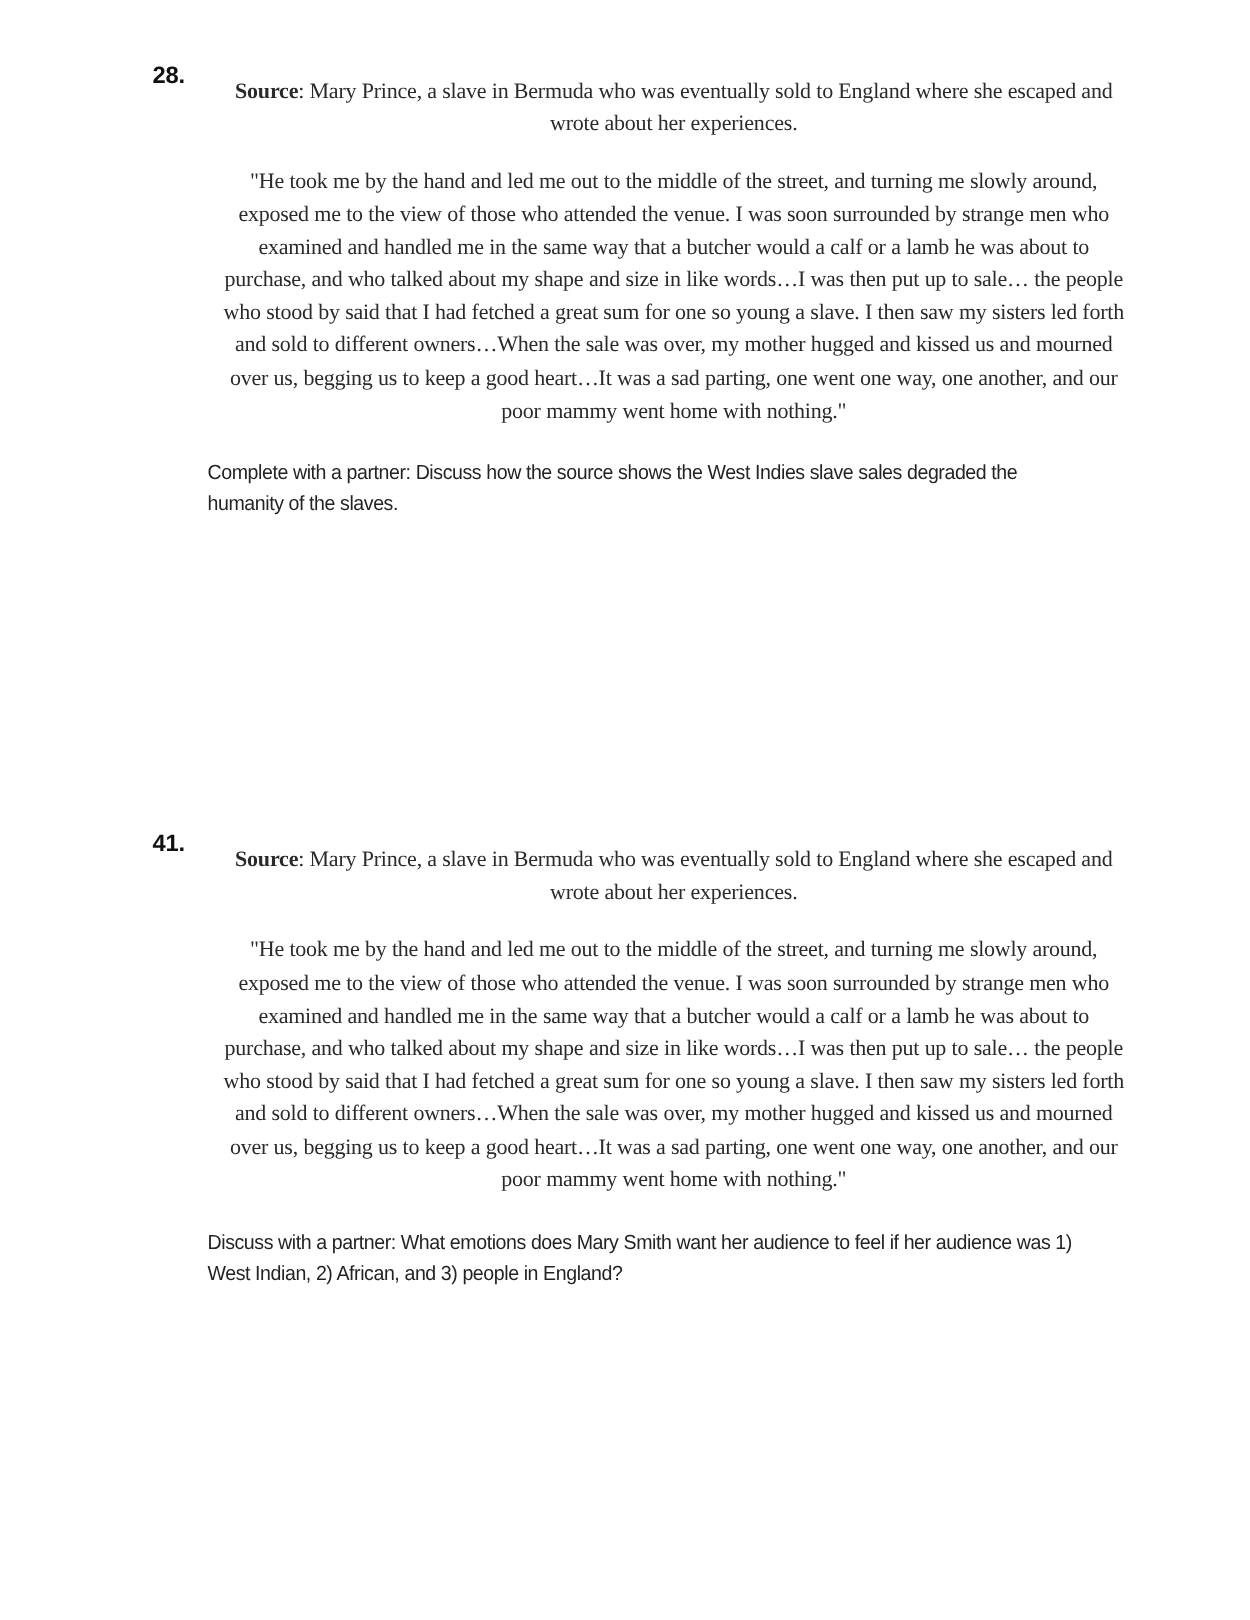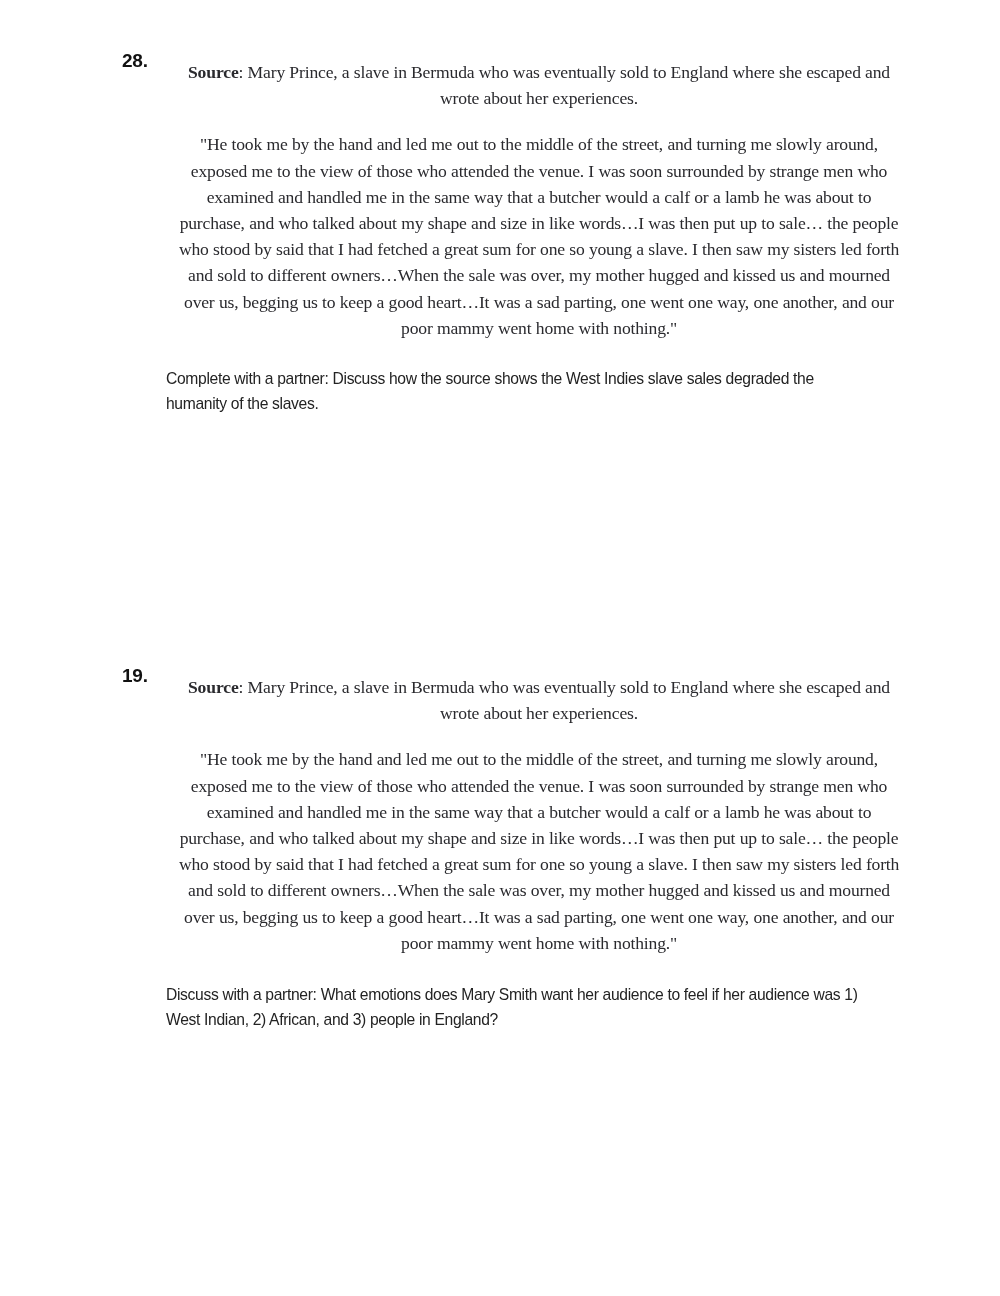--- a/index.html
+++ b/index.html
@@ -89,21 +89,21 @@
 
     <div class="excerpt">
       <p class="source-line"><span class="source-label">Source</span><span>: Mary Prince, a slave in Bermuda who was eventually sold to England where she escaped and wrote about her experiences.</span></p>
       <p class="quote">"He took me by the hand and led me out to the middle of the street, and turning me slowly around, exposed me to the view of those who attended the venue. I was soon surrounded by strange men who examined and handled me in the same way that a butcher would a calf or a lamb he was about to purchase, and who talked about my shape and size in like words…I was then put up to sale… the people who stood by said that I had fetched a great sum for one so young a slave. I then saw my sisters led forth and sold to different owners…When the sale was over, my mother hugged and kissed us and mourned over us, begging us to keep a good heart…It was a sad parting, one went one way, one another, and our poor mammy went home with nothing."</p>
     </div>
 
     <div class="task" style="top:316px;">Complete with a partner: Discuss how the source shows the West Indies slave sales degraded the humanity of the slaves.</div>
   </div>
 
   <div class="item" style="top:665px;">
-    <div class="item-number">19.</div>
+    <div class="item-number">41.</div>
 
     <div class="excerpt">
       <p class="source-line"><span class="source-label">Source</span><span>: Mary Prince, a slave in Bermuda who was eventually sold to England where she escaped and wrote about her experiences.</span></p>
       <p class="quote">"He took me by the hand and led me out to the middle of the street, and turning me slowly around, exposed me to the view of those who attended the venue. I was soon surrounded by strange men who examined and handled me in the same way that a butcher would a calf or a lamb he was about to purchase, and who talked about my shape and size in like words…I was then put up to sale… the people who stood by said that I had fetched a great sum for one so young a slave. I then saw my sisters led forth and sold to different owners…When the sale was over, my mother hugged and kissed us and mourned over us, begging us to keep a good heart…It was a sad parting, one went one way, one another, and our poor mammy went home with nothing."</p>
     </div>
 
     <div class="task" style="top:317px;">Discuss with a partner: What emotions does Mary Smith want her audience to feel if her audience was 1) West Indian, 2) African, and 3) people in England?</div>
   </div>
 
 </div>

